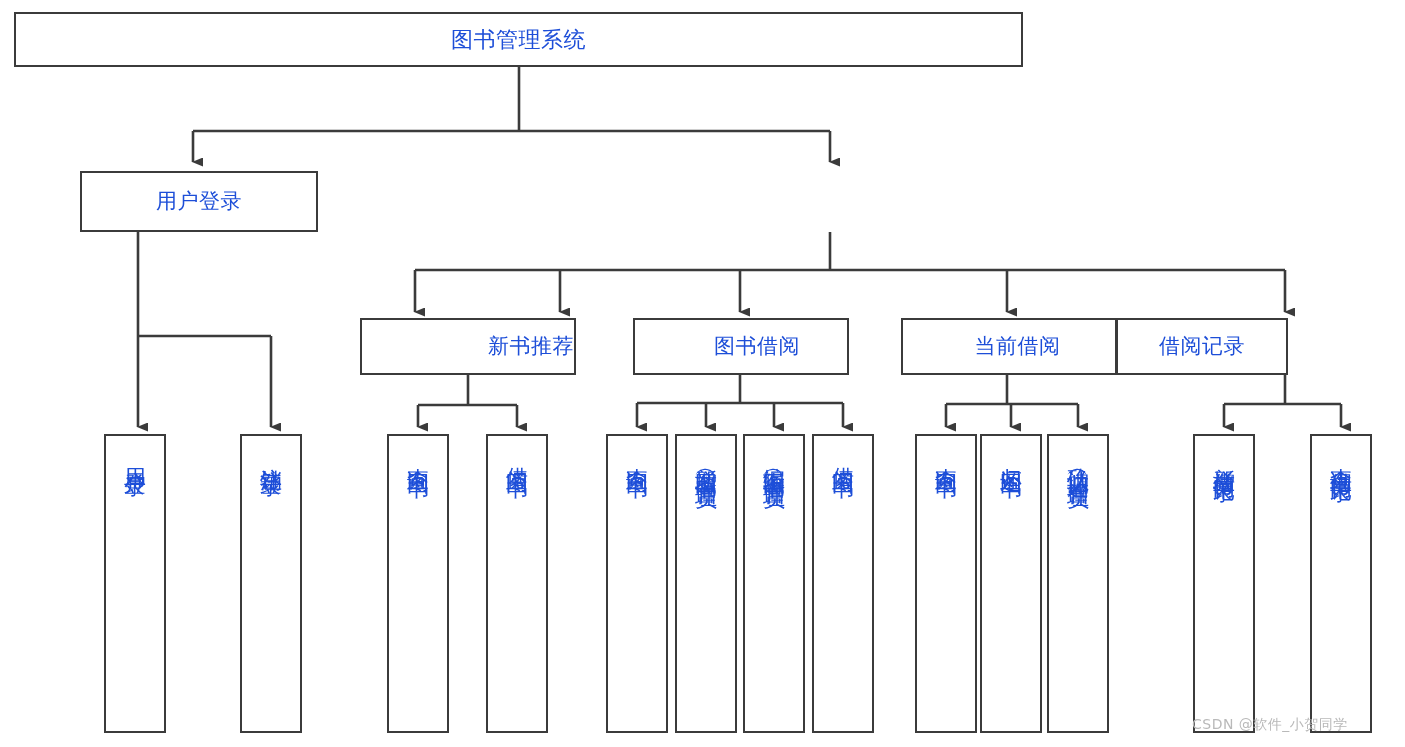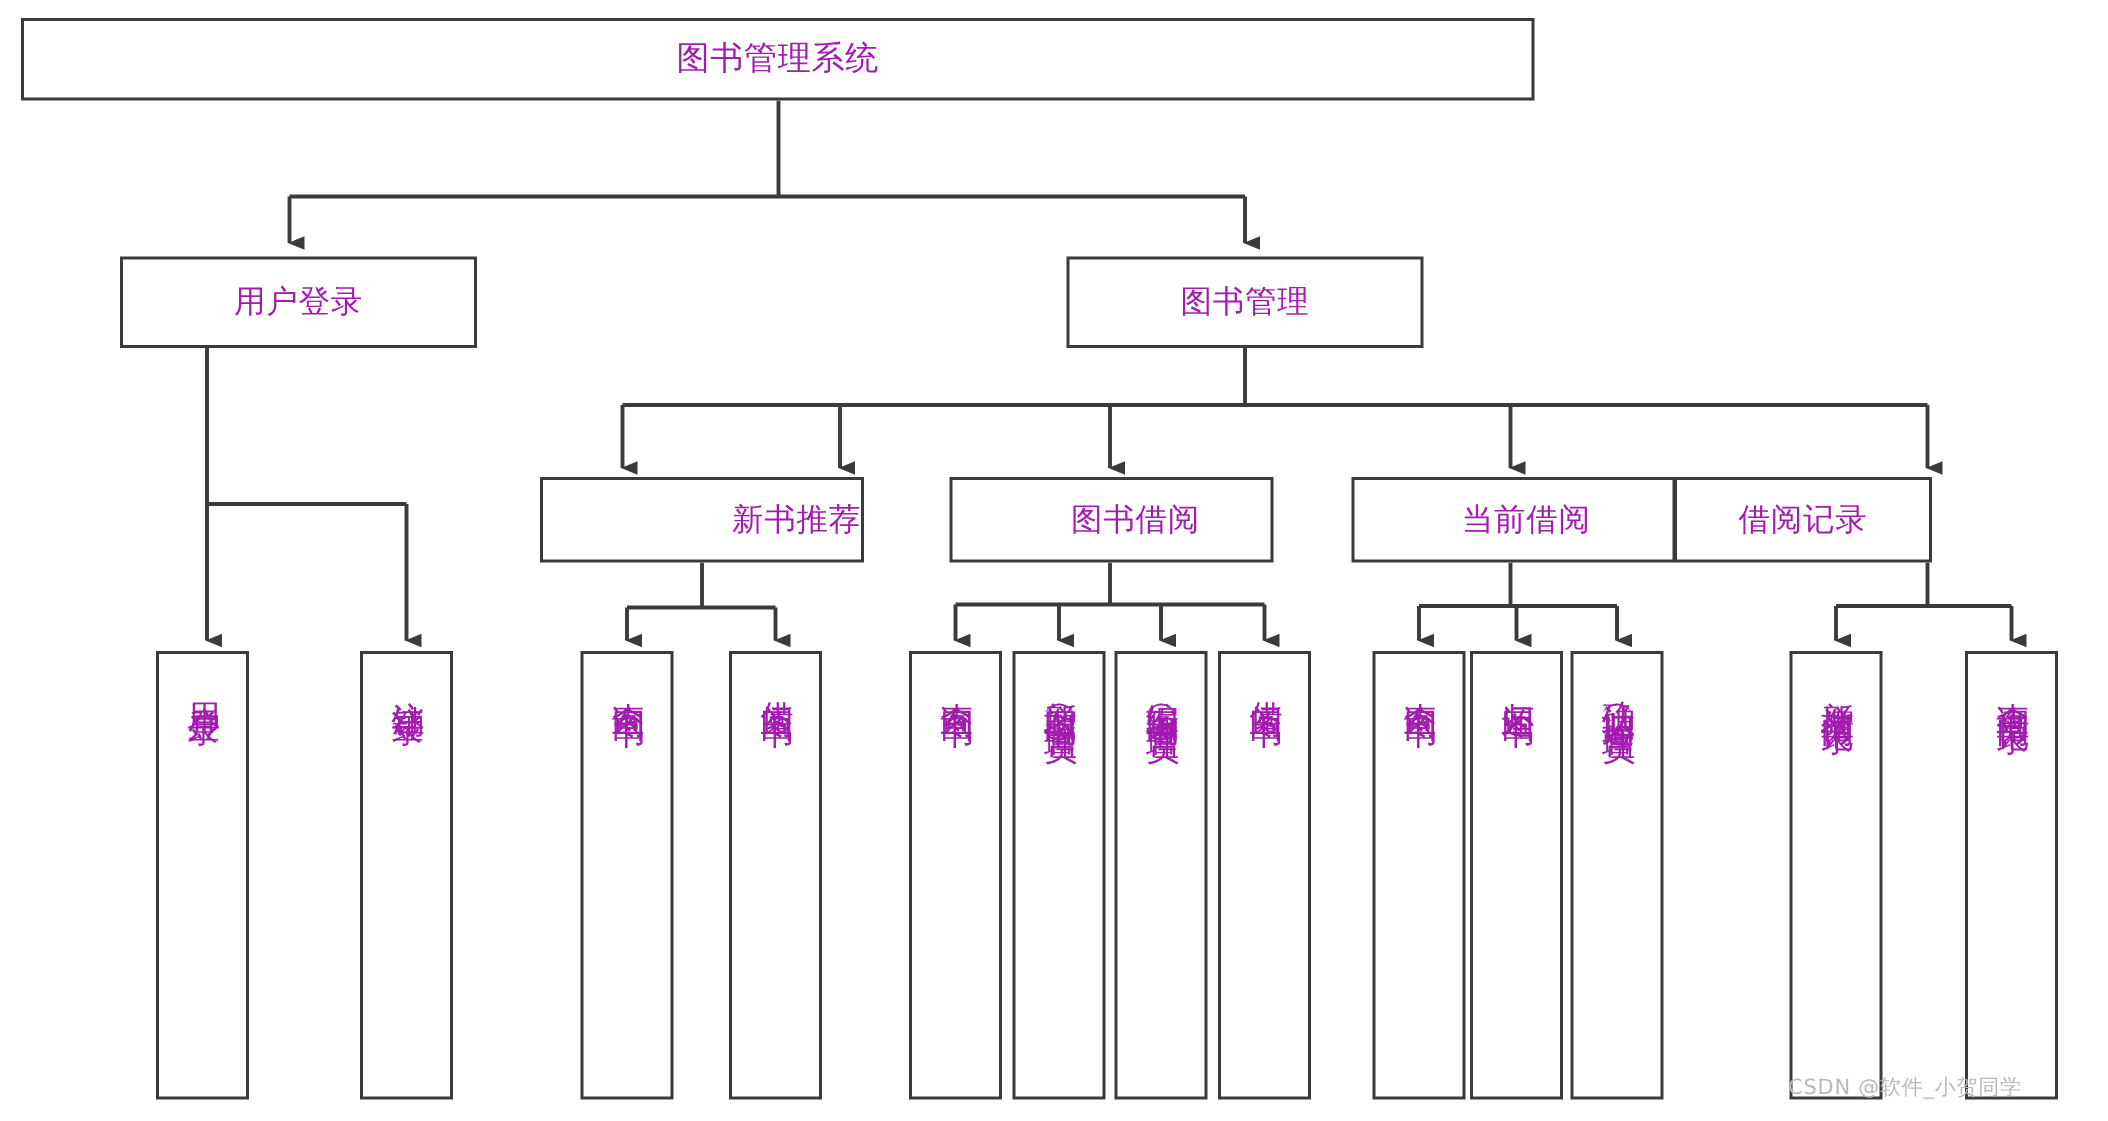--- a/index.html
+++ b/index.html
@@ -27,21 +27,21 @@
     pointer-events: none;
   }
   .node {
     position: absolute;
     box-sizing: border-box;
     background: #ffffff;
     border: 2px solid #3b3b3b;
     display: flex;
     align-items: center;
     justify-content: center;
-    color: #a21caf;
+    color: #1d4ed8;
     line-height: 1.18;
     text-align: center;
   }
   .node-label {
     display: block;
     white-space: pre-line;
   }
   
   .node.horizontal .node-label {
     writing-mode: horizontal-tb;
@@ -129,23 +129,20 @@
   </svg>
 
   <div class="node horizontal root" style="left:14px; top:12px; width:1009px; height:55px;">
     <span class="node-label">图书管理系统</span>
   </div>
 
   <div class="node horizontal" style="left:80px; top:171px; width:238px; height:61px;">
     <span class="node-label">用户登录</span>
   </div>
 
-  <div class="node horizontal" style="left:711px; top:171px; width:238px; height:61px;">
-    <span class="node-label">图书管理</span>
-  </div>
 
   <div class="node horizontal" style="left:360px; top:318px; width:216px; height:57px;justify-content:flex-end;">
     <span class="node-label">新书推荐</span>
   </div>
 
   <div class="node horizontal" style="left:633px; top:318px; width:216px; height:57px;padding-left:32px;">
     <span class="node-label">图书借阅</span>
   </div>
 
   <div class="node horizontal" style="left:901px; top:318px; width:216px; height:57px;padding-left:17px;">

